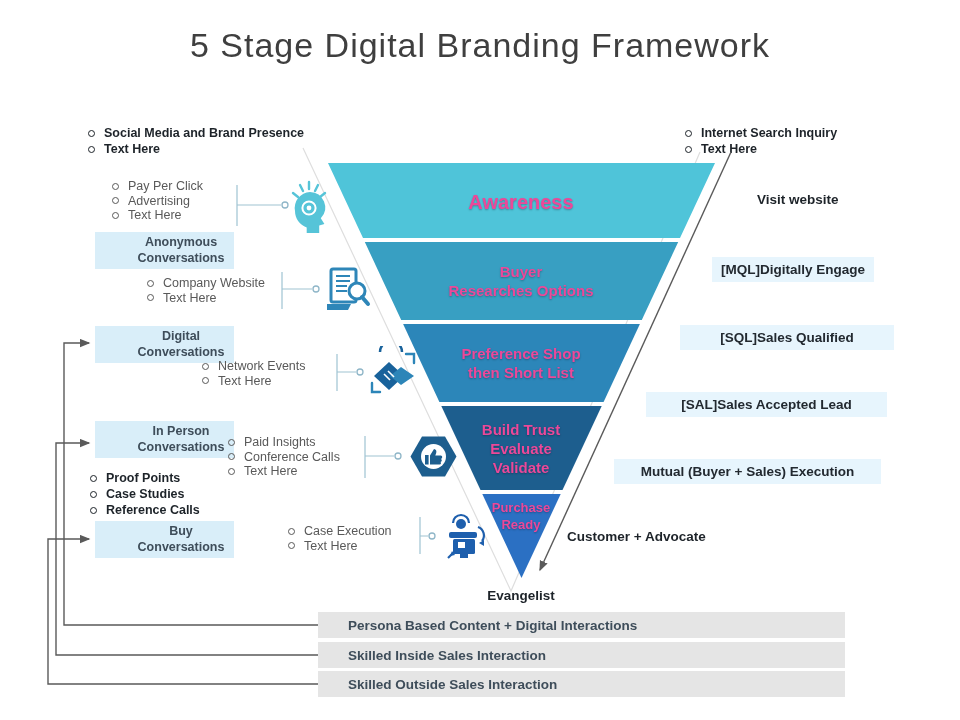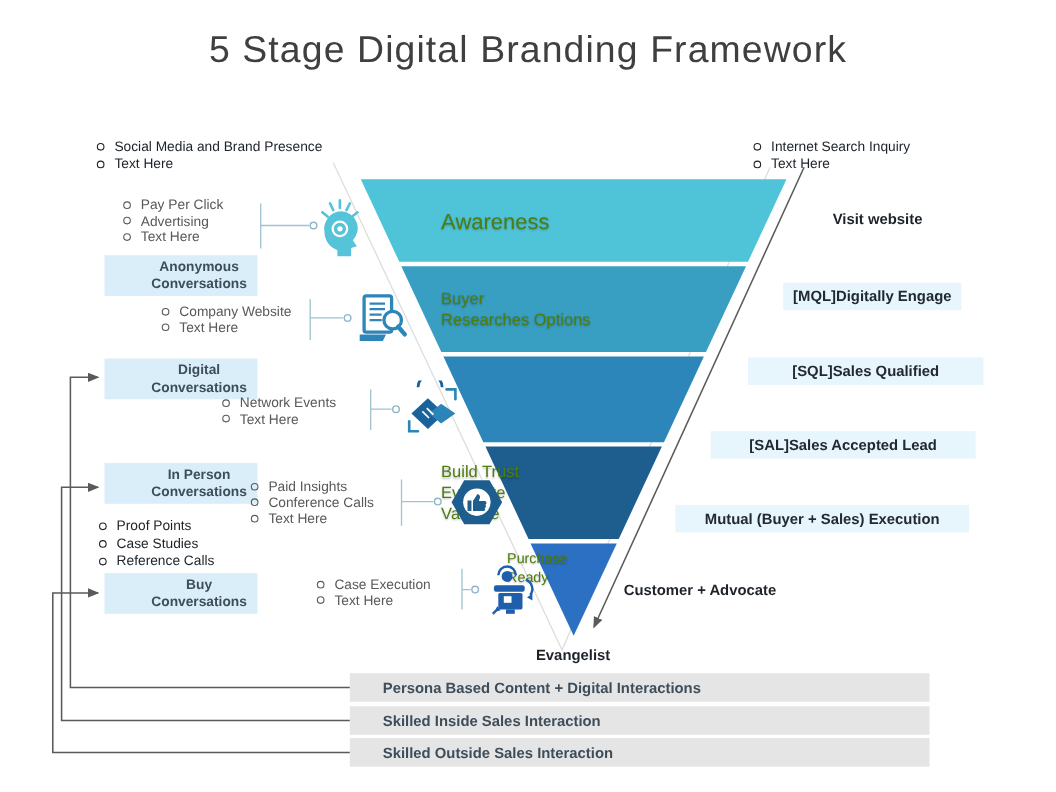--- a/index.html
+++ b/index.html
@@ -4,30 +4,30 @@
 <style>
   html,body{margin:0;padding:0;background:#fff;}
   .canvas{position:relative;width:960px;height:720px;background:#ffffff;
           font-family:"Liberation Sans",sans-serif;overflow:hidden;}
   .abs{position:absolute;}
   .title{left:0;top:26px;width:960px;text-align:center;font-size:34px;font-weight:400;
          color:#3f3f3f;letter-spacing:1px;}
   .subtitle{left:0;top:76px;width:960px;text-align:center;font-size:12px;color:#8f8f8f;}
   .blist .row{display:flex;align-items:center;gap:9px;}
   .blist{font-size:12.5px;line-height:14.5px;color:#595959;}
-  .blist.bold{font-weight:normal;color:#1d2329;line-height:16px;}
+  .blist.bold{font-weight:bold;color:#1d2329;line-height:16px;}
   .ring{width:5px;height:5px;border:1px solid currentColor;border-radius:50%;flex:none;display:inline-block;}
   .lbox{background:#D9EEF9;color:#3E4D5A;font-weight:bold;font-size:12.5px;line-height:1.25;
         display:flex;align-items:center;justify-content:center;text-align:center;
         white-space:pre-line;width:106px;height:37px;padding-left:33px;}
   .rbox{background:#E7F5FD;color:#222930;font-weight:bold;font-size:13.5px;height:25px;
         display:flex;align-items:center;justify-content:center;margin-left:15px;}
   .bar{background:#e5e5e5;color:#3E4D5A;font-weight:bold;font-size:13.5px;width:527px;height:26px;
        display:flex;align-items:center;padding-left:30px;box-sizing:border-box;}
-  .flabel{color:#4d7c0f;font-weight:normal;white-space:pre-line;
+  .flabel{color:#ec4899;font-weight:bold;text-align:center;white-space:pre-line;
           text-shadow:0 1px 2px rgba(0,0,0,.28);}
   .plain{font-weight:bold;font-size:13.5px;color:#1d2329;white-space:nowrap;}
   svg{display:block;}
   .layer{pointer-events:none;}
 </style>
 </head>
 <body>
 
 <div class="canvas">
 
@@ -38,20 +38,22 @@
     <polygon points="403.1,324 639.9,324 603.6,402 439.4,402" fill="#2C86B9"></polygon>
     <polygon points="441.3,406 601.7,406 562.5,490 480.5,490" fill="#1D5E8E"></polygon>
     <polygon points="482.3,494 560.7,494 521.5,578" fill="#2B70C3"></polygon>
   </svg>
 
   <div class="abs title">5 Stage Digital Branding Framework</div>
 
   <div class="abs flabel" style="left:401px;top:191px;width:240px;font-size:20px;z-index:2">Awareness</div>
   <div class="abs flabel" style="left:401px;top:262px;width:240px;font-size:15px;line-height:19px;z-index:2">Buyer
 Researches Options</div>
+  <div class="abs flabel" style="left:401px;top:344px;width:240px;font-size:15px;line-height:19px;z-index:2">Preference Shop
+then Short List</div>
   <div class="abs flabel" style="left:401px;top:420px;width:240px;font-size:15px;line-height:19px;z-index:2">Build Trust
 Evaluate
 Validate</div>
   <div class="abs flabel" style="left:461px;top:500px;width:120px;font-size:13px;line-height:16.5px;z-index:2">Purchase
 Ready</div>
   <div class="abs plain" style="left:441px;top:588px;width:160px;text-align:center;z-index:2">Evangelist</div>
 
   <div class="abs blist bold" style="left:88px;top:125px;z-index:2">
     <div class="row">
         <span class="ring"></span>

